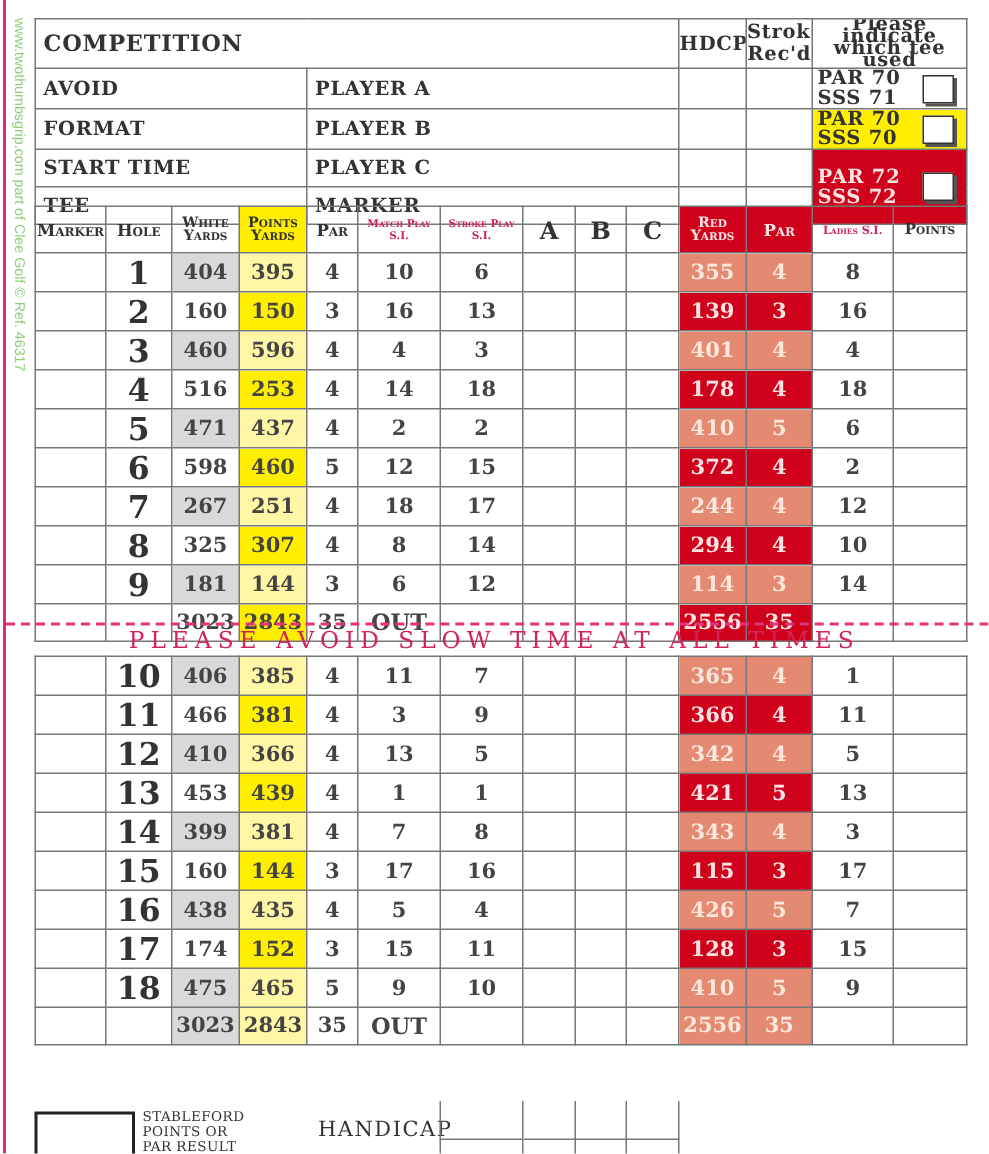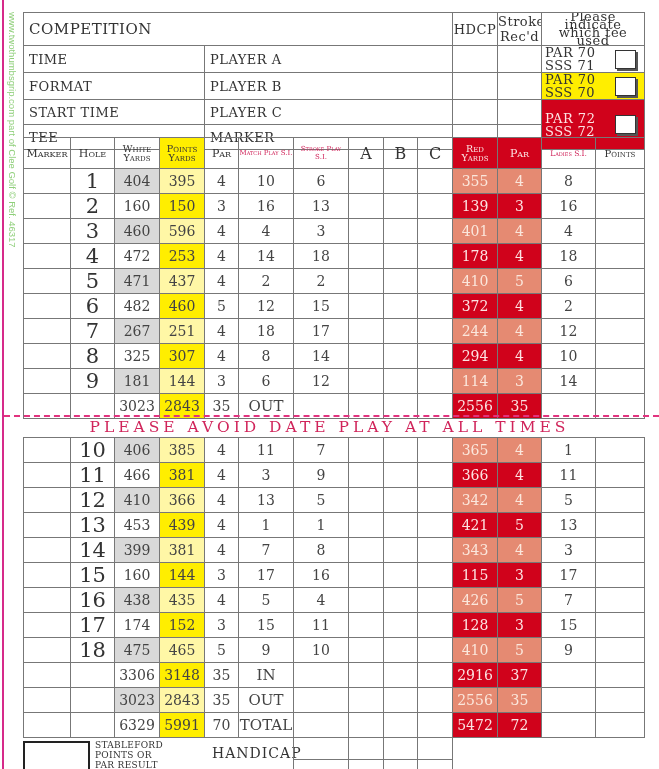--- a/index.html
+++ b/index.html
@@ -3,21 +3,21 @@
 <meta charset="utf-8">
 <style>
   html, body { margin:0; padding:0; background:#ffffff; }
   body { width:659px; height:769px; position:relative; overflow:hidden;
          font-family:"DejaVu Serif", serif; color:#333; }
   .abs { position:absolute; box-sizing:border-box; }
   .left-bar { left:2px; top:0; width:2px; height:769px; background:#d62a8a; }
   .vert-text { left:6px; top:12px; width:14px; height:260px; }
   .vert-text span { position:absolute; left:0; top:0; transform-origin:0 0; transform:translate(12px,0) rotate(90deg);
         white-space:nowrap; font-family:"Liberation Sans", sans-serif; font-size:9.5px; color:#8fcf7a; }
-  table { border-collapse:collapse; position:absolute; table-layout:fixed; }
+  table { border-collapse:collapse; position:absolute; table-layout:fixed;font-weight:bold; }
   td { border:1px solid #777; padding:0; text-align:center; vertical-align:middle; overflow:hidden; white-space:nowrap; }
   .info td { text-align:left; padding-left:5px; font-size:13px; letter-spacing:0.5px; color:#333; }
   .hdr td { font-size:8px; line-height:9px; font-variant:small-caps; }
   .sc { font-variant:small-caps; }
   .red-t { color:#d0245a; }
   .num { font-size:14px; color:#444; }
   .hole { font-size:21px; color:#333; font-family:"DejaVu Serif", serif; }
   .gray { background:#d9d9d9; }
   .yb { background:#ffee00; }
   .yp { background:#fff7a6; }
@@ -50,21 +50,21 @@
       <col style="width:103px">
   </colgroup>
   <tbody>
       <tr style="height:25px">
     <td colspan="2" style="font-size:15px"><span>COMPETITION</span></td>
     <td class="hdr" style="text-align:center;padding:0;"><span>HDCP</span></td>
     <td class="hdr" style="text-align:center;padding:0;white-space:normal;"><span>Strokes Rec'd</span></td>
     <td class="hdr" style="text-align:center;padding:0;white-space:normal;line-height:8px;"><span>Please indicate which tee used</span></td>
   </tr>
   <tr style="height:25px">
-    <td><span>TIME</span></td>
+    <td><span>AVOID</span></td>
     <td><span>PLAYER A</span></td>
     <td></td>
     <td></td>
     <td class="tee-opt" style="background:#fff;color:#333;">
       <div style="display:flex;justify-content:space-between;align-items:center;padding-right:8px;">
         <div>
               <div>PAR 70</div>
               <div>SSS  71</div>
             </div>
         <span class="tee-box"></span>
@@ -190,21 +190,21 @@
     <td class="" style=""></td>
     <td class="" style=""></td>
     <td class="num sal" style="color:#fbe7dc">401</td>
     <td class="num sal" style="color:#fbe7dc">4</td>
     <td class="num red-t" style="">4</td>
     <td class="" style=""></td>
   </tr>
       <tr style="height:25px">
     <td class="" style=""></td>
     <td class="hole" style="">4</td>
-    <td class="num " style="">472</td>
+    <td class="num " style="">516</td>
     <td class="num yb" style="">253</td>
     <td class="num" style="">4</td>
     <td class="num red-t" style="">14</td>
     <td class="num red-t" style="">18</td>
     <td class="" style=""></td>
     <td class="" style=""></td>
     <td class="" style=""></td>
     <td class="num rd" style="color:#fde3e3">178</td>
     <td class="num rd" style="color:#fde3e3">4</td>
     <td class="num red-t" style="">18</td>
@@ -222,21 +222,21 @@
     <td class="" style=""></td>
     <td class="" style=""></td>
     <td class="num sal" style="color:#fbe7dc">410</td>
     <td class="num sal" style="color:#fbe7dc">5</td>
     <td class="num red-t" style="">6</td>
     <td class="" style=""></td>
   </tr>
       <tr style="height:25px">
     <td class="" style=""></td>
     <td class="hole" style="">6</td>
-    <td class="num " style="">482</td>
+    <td class="num " style="">598</td>
     <td class="num yb" style="">460</td>
     <td class="num" style="">5</td>
     <td class="num red-t" style="">12</td>
     <td class="num red-t" style="">15</td>
     <td class="" style=""></td>
     <td class="" style=""></td>
     <td class="" style=""></td>
     <td class="num rd" style="color:#fde3e3">372</td>
     <td class="num rd" style="color:#fde3e3">4</td>
     <td class="num red-t" style="">2</td>
@@ -303,21 +303,21 @@
     <td class="" style=""></td>
     <td class="num rd" style="">2556</td>
     <td class="num rd" style="">35</td>
     <td class="" style=""></td>
     <td class="" style=""></td>
   </tr>
     </tbody>
 </table>
 
 <div class="abs dash"></div>
-<div class="abs slow">PLEASE AVOID DATE PLAY AT ALL TIMES</div>
+<div class="abs slow">PLEASE AVOID SLOW TIME AT ALL TIMES</div>
 
 <table style="left:23px; top:437px; width:621px;">
   <colgroup>
     <col style="width:47px">
       <col style="width:44px">
       <col style="width:45px">
       <col style="width:45px">
       <col style="width:34px">
     <col style="width:55px">
       <col style="width:55px">
@@ -470,62 +470,30 @@
     <td class="" style=""></td>
     <td class="" style=""></td>
     <td class="num sal" style="color:#fbe7dc">410</td>
     <td class="num sal" style="color:#fbe7dc">5</td>
     <td class="num red-t" style="">9</td>
     <td class="" style=""></td>
   </tr>
       <tr style="height:25px">
     <td class="" style=""></td>
     <td class="" style=""></td>
-    <td class="num " style="">3306</td>
-    <td class="num yb" style="">3148</td>
-    <td class="num" style="">35</td>
-    <td class="num red-t" style="font-size:15px">IN</td>
-    <td class="" style=""></td>
-    <td class="" style=""></td>
-    <td class="" style=""></td>
-    <td class="" style=""></td>
-    <td class="num rd" style="">2916</td>
-    <td class="num rd" style="">37</td>
-    <td class="" style=""></td>
-    <td class="" style=""></td>
-  </tr>
-      <tr style="height:25px">
-    <td class="" style=""></td>
-    <td class="" style=""></td>
     <td class="num gray" style="">3023</td>
     <td class="num yp" style="">2843</td>
     <td class="num" style="">35</td>
     <td class="num red-t" style="font-size:15px">OUT</td>
     <td class="" style=""></td>
     <td class="" style=""></td>
     <td class="" style=""></td>
     <td class="" style=""></td>
     <td class="num sal" style="">2556</td>
     <td class="num sal" style="">35</td>
-    <td class="" style=""></td>
-    <td class="" style=""></td>
-  </tr>
-      <tr style="height:25px">
-    <td class="" style=""></td>
-    <td class="" style=""></td>
-    <td class="num " style="">6329</td>
-    <td class="num yb" style="">5991</td>
-    <td class="num" style="">70</td>
-    <td class="num red-t" style="font-size:15px">TOTAL</td>
-    <td class="" style=""></td>
-    <td class="" style=""></td>
-    <td class="" style=""></td>
-    <td class="" style=""></td>
-    <td class="num rd" style="">5472</td>
-    <td class="num rd" style="">72</td>
     <td class="" style=""></td>
     <td class="" style=""></td>
   </tr>
     </tbody>
 </table>
 
 <div class="abs bottom-box"></div>
 <div class="abs stab">
   <div>STABLEFORD</div>
     <div>POINTS OR</div>

